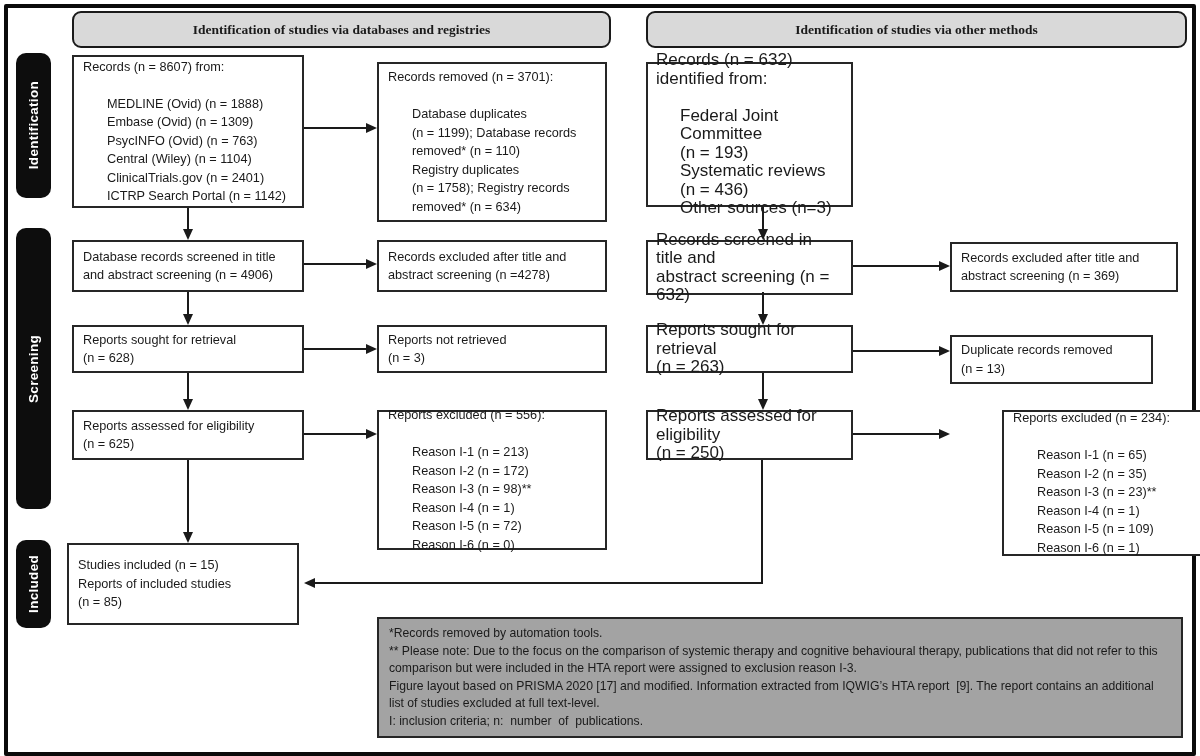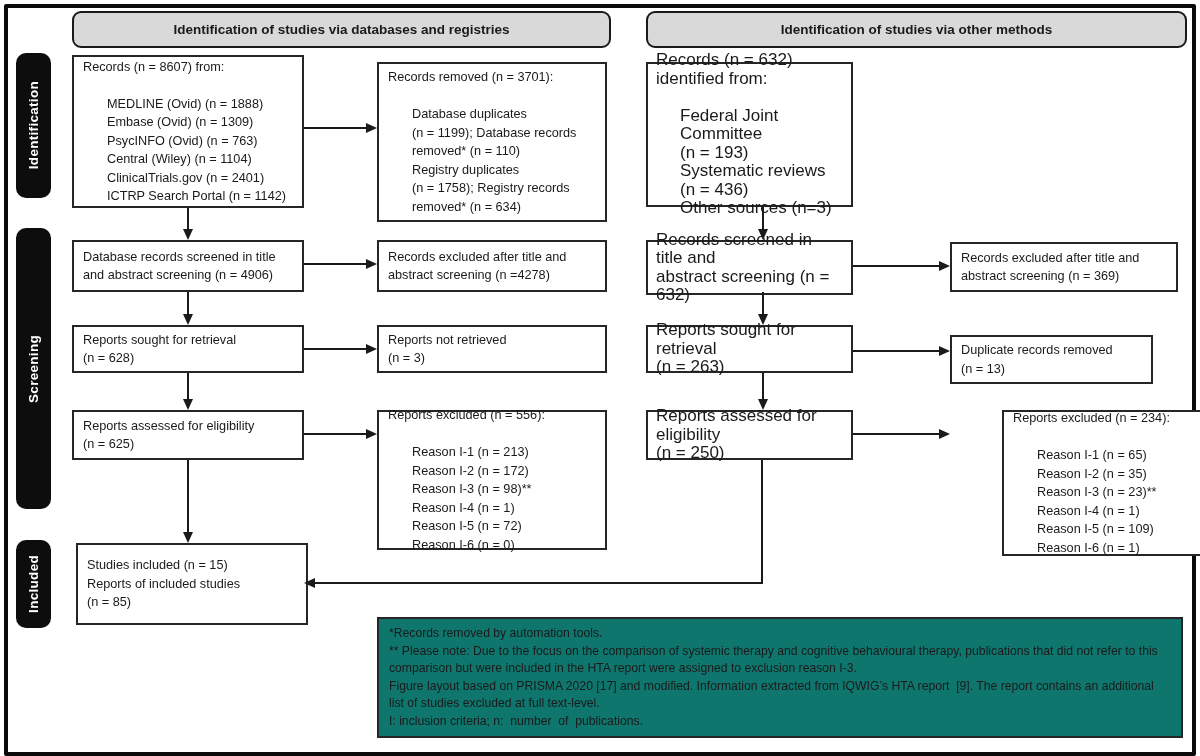--- a/index.html
+++ b/index.html
@@ -10,41 +10,41 @@
   }
   html,body{margin:0;padding:0;background:#fff;}
   .canvas{
     position:relative;width:1200px;height:756px;background:#fff;
     font-family:"Liberation Sans", sans-serif;color:#1a1a1a;overflow:hidden;
   }
   .frame{position:absolute;left:4px;top:4px;width:1184px;height:744px;border:4px solid #0a0a0a;border-radius:2px;}
   .hdr{
     position:absolute;background:var(--header-fill);border:2px solid var(--line);border-radius:9px;
     display:flex;align-items:center;justify-content:center;
-    font-weight:bold;font-size:13.5px;text-align:center;
+    font-weight:bold;font-size:13.5px;text-align:center;font-family:Liberation Serif, serif;
   }
   .stage{
     position:absolute;background:var(--stage-fill);border-radius:10px;color:#fff;
     display:flex;align-items:center;justify-content:center;
   }
   .stage span{
     writing-mode:vertical-rl;transform:rotate(180deg);
     font-weight:bold;font-size:13.5px;letter-spacing:.3px;white-space:nowrap;
   }
   .box{
     position:absolute;background:#fff;border:2px solid var(--box-border);
     padding:8px 9px;box-sizing:border-box;
     display:flex;flex-direction:column;justify-content:center;
     font-size:12.7px;line-height:18.5px;
   }
   .box.tight{font-size:17px;padding:6px 8px;}
   .btxt{white-space:pre-line;}
   .ind{padding-left:24px;white-space:pre-line;}
   .fnbox{
-    position:absolute;background:#0f766e;border:2px solid var(--box-border);
+    position:absolute;background:#a3a3a3;border:2px solid var(--box-border);
     padding:6px 10px;box-sizing:border-box;font-size:12.2px;line-height:17.5px;
   }
   .fn-line{white-space:pre-wrap;}
   .harrow{position:absolute;height:10px;}
   .harrow .shaft{position:absolute;left:0;right:9px;top:4px;height:2px;background:var(--line);}
   .harrow .head{position:absolute;right:0;top:0;width:0;height:0;
     border-top:5px solid transparent;border-bottom:5px solid transparent;border-left:11px solid var(--line);}
   .varrow{position:absolute;width:10px;}
   .varrow .shaft{position:absolute;top:0;bottom:9px;left:4px;width:2px;background:var(--line);}
   .varrow .head{position:absolute;bottom:0;left:0;width:0;height:0;
@@ -142,21 +142,21 @@
     <div class="btxt">Reports assessed for eligibility
 (n = 250)</div>
   </div>
   <div class="box" style="left:1002px;top:410px;width:228px;height:146px">
     <div class="btxt">
       <div>Reports excluded (n = 234):</div>
       <div><div class="ind">Reason I-1 (n = 65)</div><div class="ind">Reason I-2 (n = 35)</div><div class="ind">Reason I-3 (n = 23)**</div><div class="ind">Reason I-4 (n = 1)</div><div class="ind">Reason I-5 (n = 109)</div><div class="ind">Reason I-6 (n = 1)</div></div>
     </div>
   </div>
 
-  <div class="box" style="left:76px;top:543px;width:232px;height:82px">
+  <div class="box" style="left:67px;top:543px;width:232px;height:82px">
     <div class="btxt">Studies included (n = 15)
 Reports of included studies
 (n = 85)</div>
   </div>
 
   <div class="fnbox" style="left:377px;top:617px;width:806px;height:121px">
     <div>
         <div class="fn-line">*Records removed by automation tools.</div>
         <div class="fn-line">** Please note: Due to the focus on the comparison of systemic therapy and cognitive behavioural therapy, publications that did not refer to this
 comparison but were included in the HTA report were assigned to exclusion reason I-3.</div>

